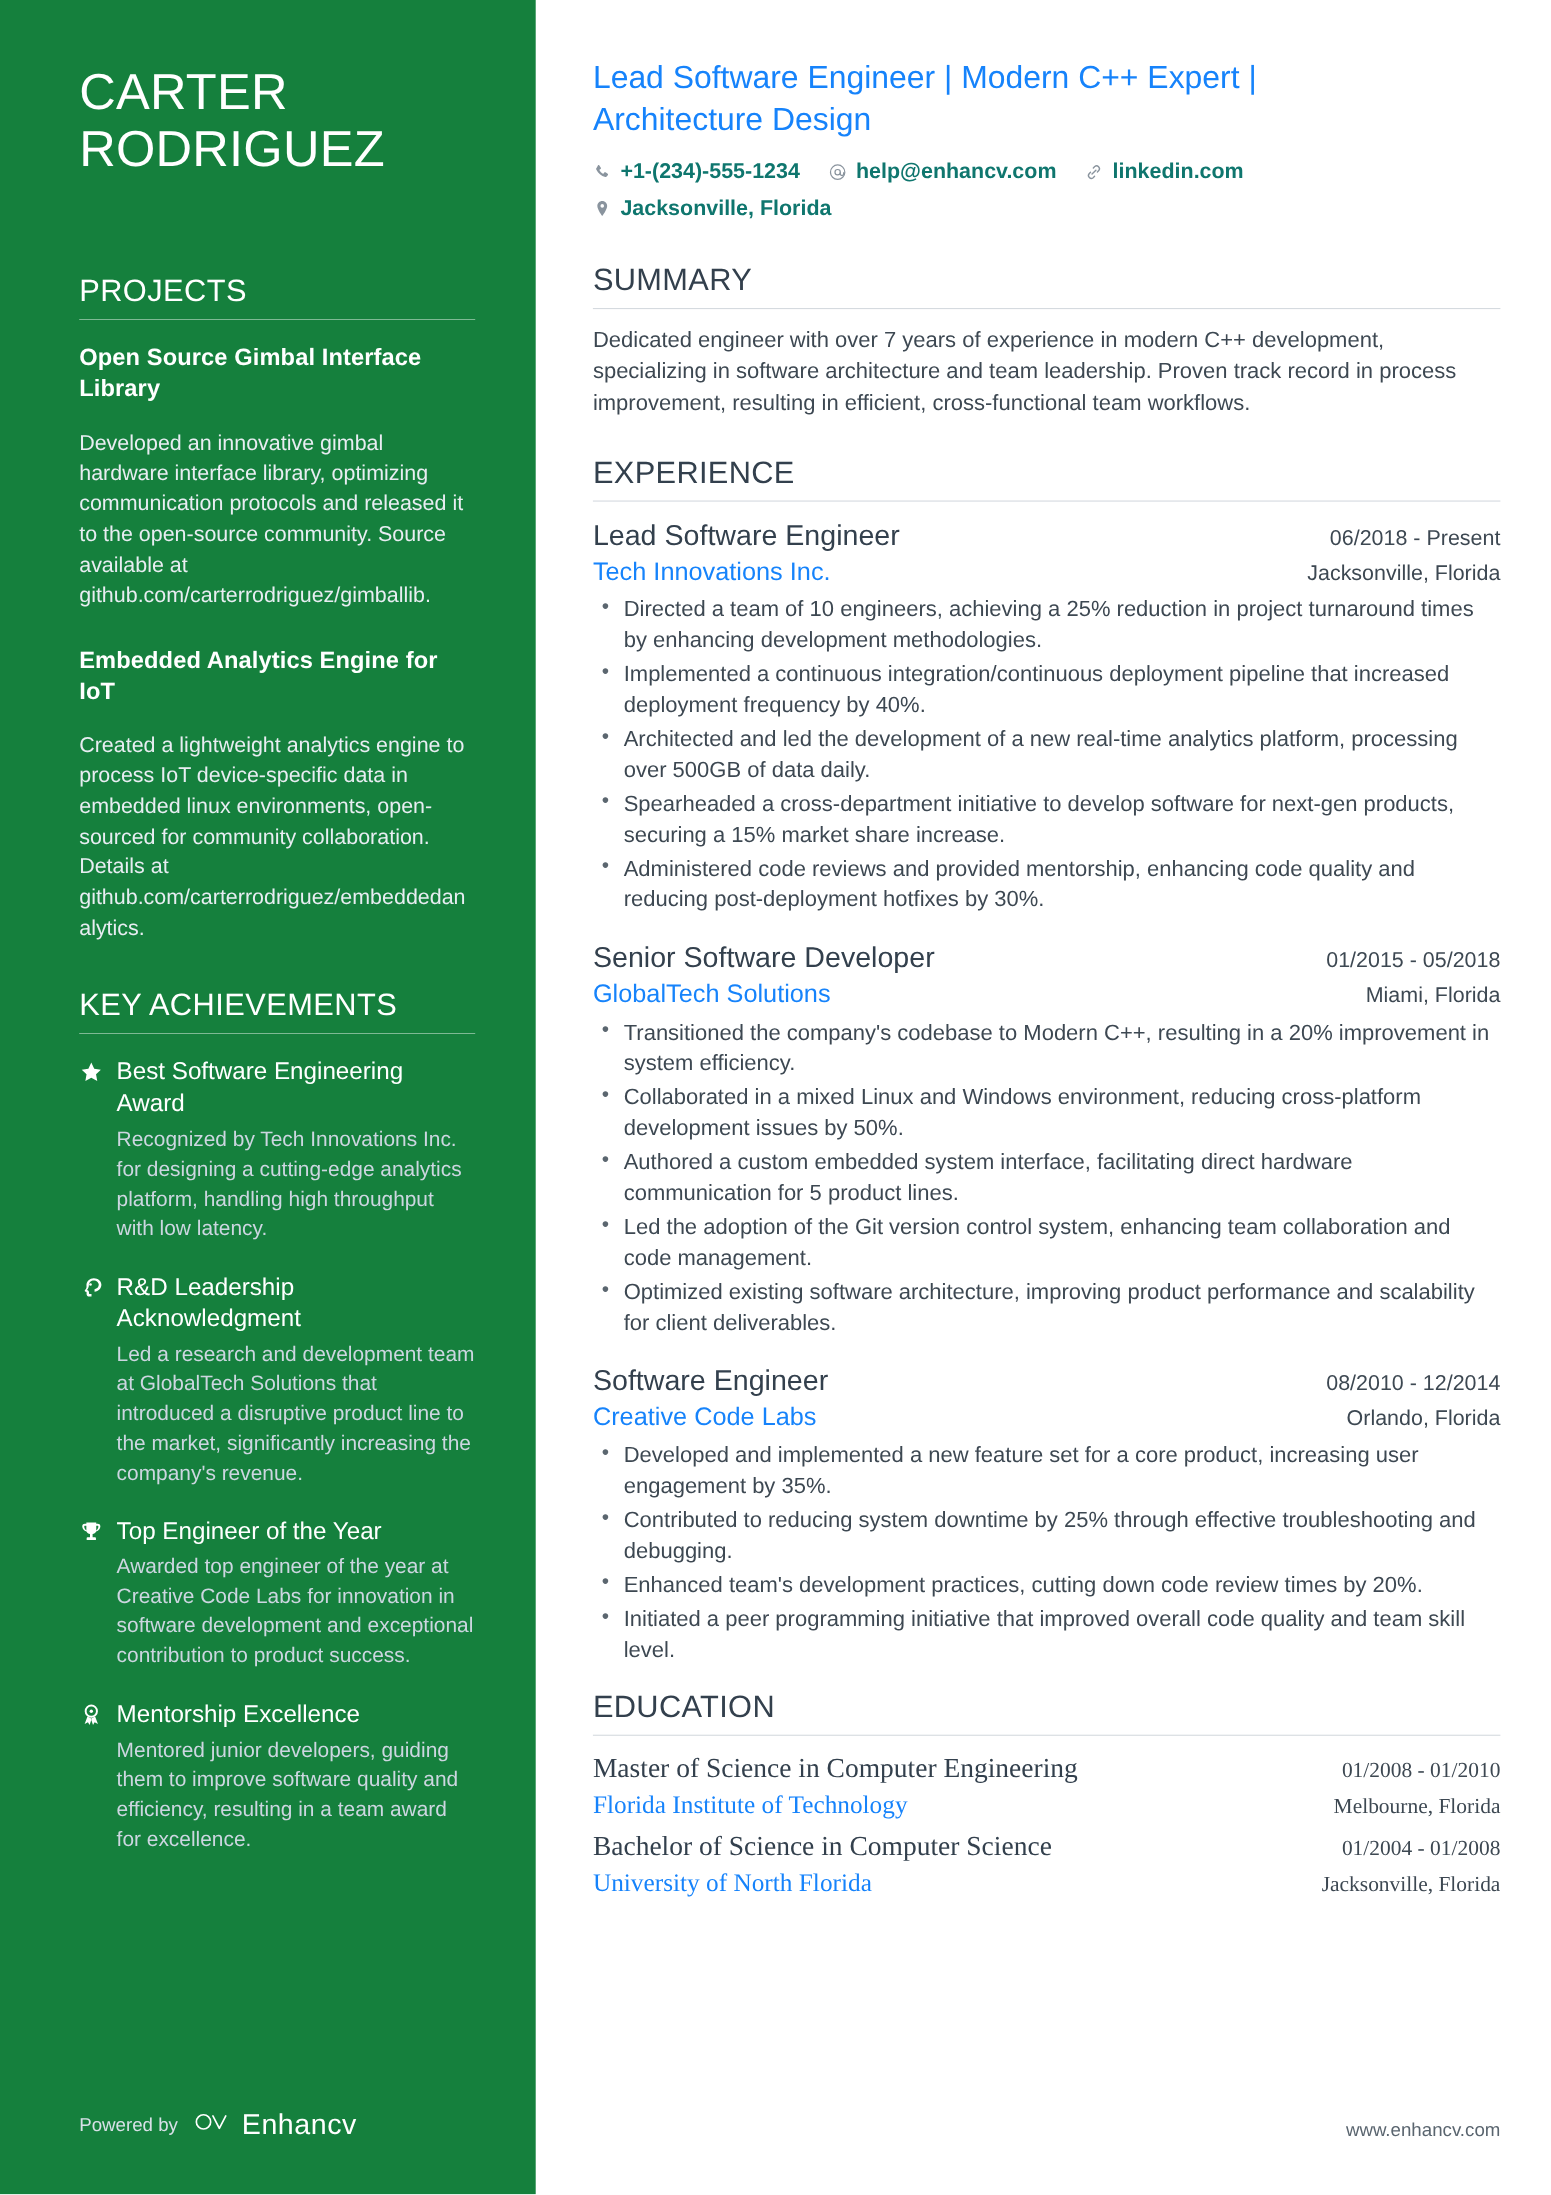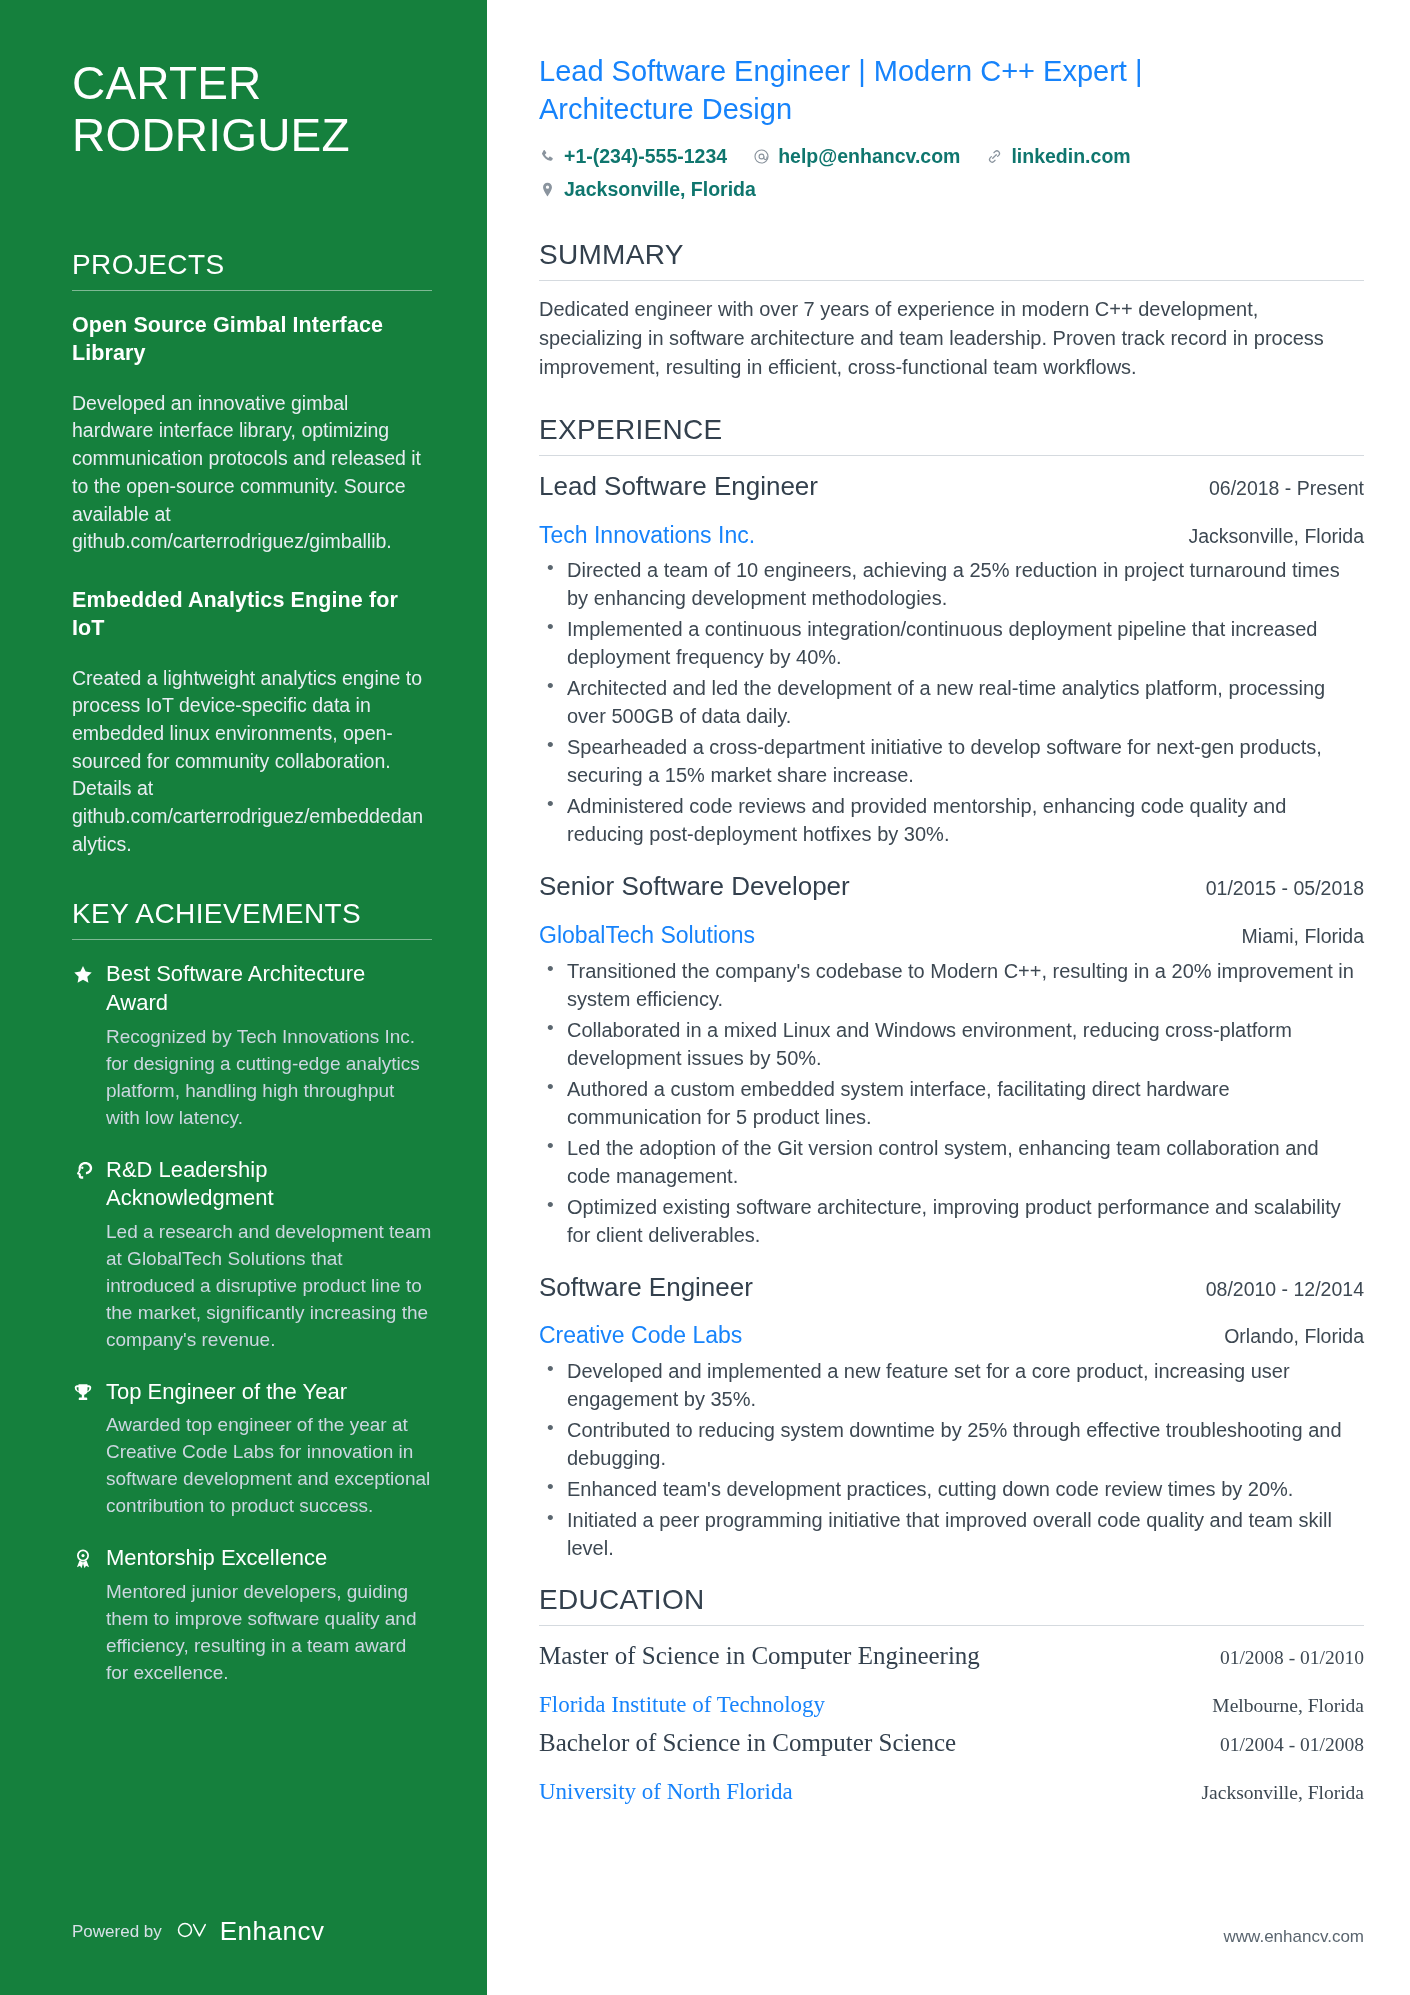--- a/index.html
+++ b/index.html
@@ -202,21 +202,21 @@
   .entry-loc {
     font-size: 19.5px;
     color: #3d4852;
     white-space: nowrap;
   }
   .entry-sub {
     display: flex;
     justify-content: space-between;
     align-items: baseline;
     gap: 20px;
-    margin-top: 18px;
+    margin-top: 2px;
     margin-bottom: 6px;
   }
 
   ul.bullets { list-style: none; margin: 0; padding: 0; }
   ul.bullets li {
     position: relative;
     padding-left: 28px;
     font-size: 20px;
     line-height: 1.4;
     color: #3d4852;
@@ -272,21 +272,21 @@
     <section class="side-block">
       <h2 class="side-section-title">KEY ACHIEVEMENTS</h2>
 
       <div class="ach-item">
         <span class="ach-icon">
           <svg width="22" height="22" viewBox="0 0 24 24" fill="currentColor">
               <path d="M12 2.2l2.9 6.1 6.6.9-4.8 4.6 1.2 6.6-5.9-3.2-5.9 3.2 1.2-6.6L2.5 9.2l6.6-.9z"></path>
             </svg>
         </span>
         <div class="ach-body">
-          <div class="ach-title">Best Software Architecture Award</div>
+          <div class="ach-title">Best Software Engineering Award</div>
           <div class="ach-desc">Recognized by Tech Innovations Inc. for designing a cutting-edge analytics platform, handling high throughput with low latency.</div>
         </div>
       </div>
 
       <div class="ach-item">
         <span class="ach-icon">
           <svg width="22" height="22" viewBox="0 0 24 24" fill="currentColor">
               <path d="M14.5 2.2c-4 0-7.3 3-7.3 6.8 0 1.6.4 2.5-.6 3.8-.5.7-1.1 1.2-1.1 1.8 0 .7.7 1 1.4 1.1.3 0 .4.2.4.5v1.6c0 1.6 1.2 2.6 2.8 2.6h2.1v-2.6h-2c-.3 0-.5-.2-.5-.5v-1.3c0-1.2-.8-2-2-2.2.2-.3.5-.6.8-1 1.2-1.6 1.1-3 1.1-4 0-2.4 2.1-4.3 4.9-4.3 2.7 0 4.9 1.9 4.9 4.3 0 2.3-1.8 4-4.2 4.3v2.6c3.9-.3 6.8-3.3 6.8-6.9 0-3.8-3.3-6.6-7.5-6.6z"></path>
               <circle cx="11.2" cy="8.4" r="1.3"></circle>
             </svg>

